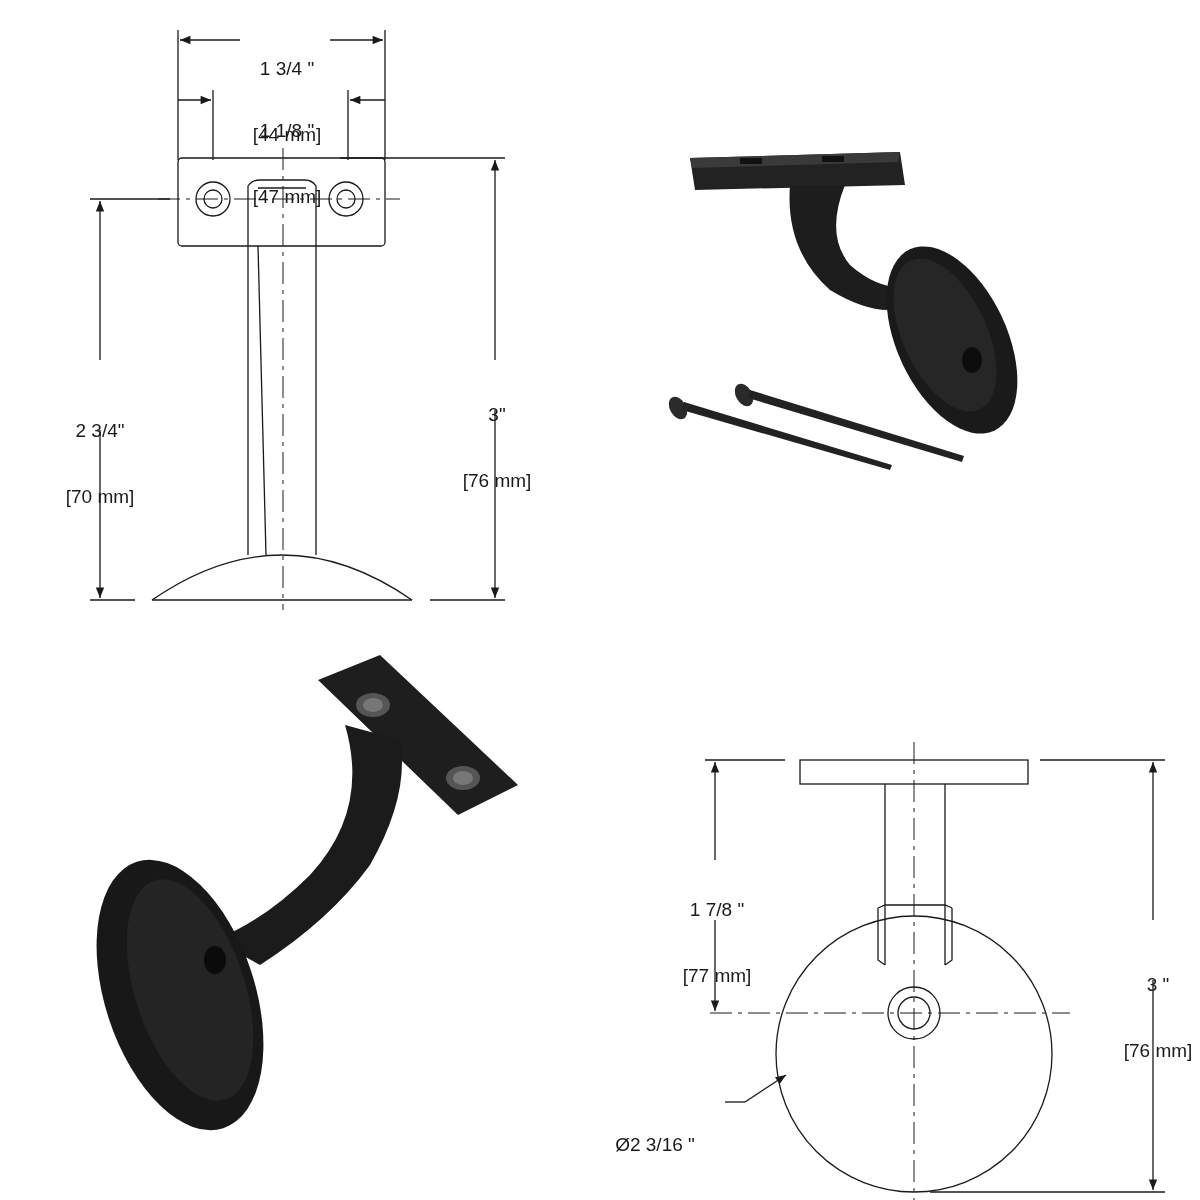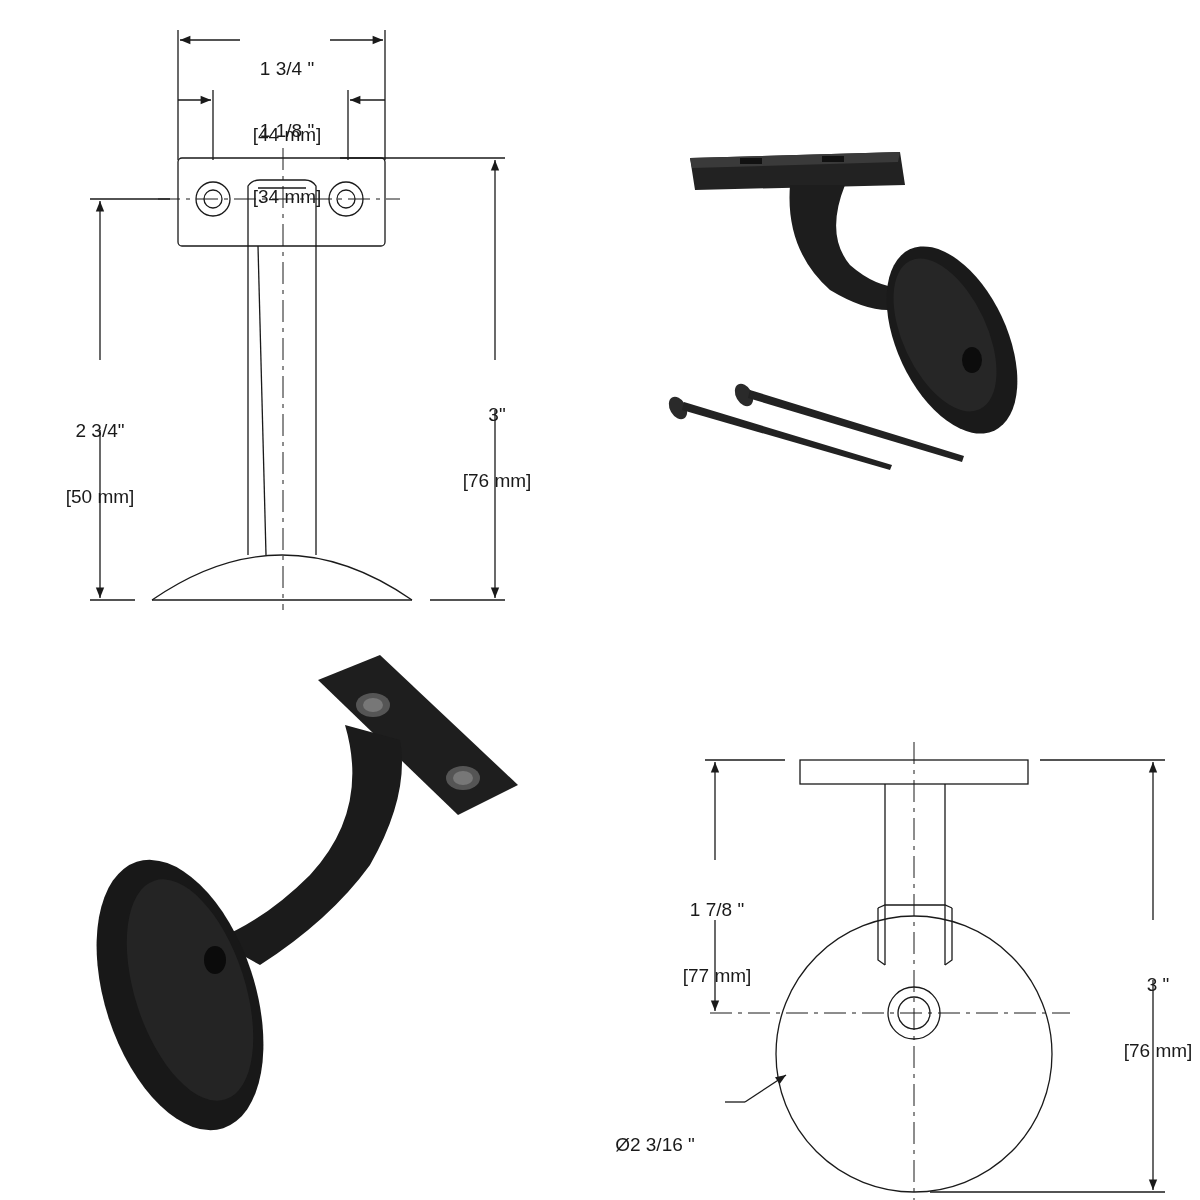--- a/index.html
+++ b/index.html
@@ -59,25 +59,25 @@
       <line x1="495" y1="360" x2="495" y2="160" marker-end="url(#arr)"></line>
       <line x1="495" y1="410" x2="495" y2="598" marker-end="url(#arr)"></line>
     </g>
   </svg>
   <div class="dim-label" style="left:222px;top:14px;width:130px;">
     <div>1 3/4 "</div>
     <div>[44 mm]</div>
   </div>
   <div class="dim-label" style="left:222px;top:76px;width:130px;">
     <div>1 1/8 "</div>
-    <div>[34 mm]</div>
+    <div>[47 mm]</div>
   </div>
   <div class="dim-label" style="left:45px;top:376px;width:110px;">
     <div>2 3/4"</div>
-    <div>[50 mm]</div>
+    <div>[70 mm]</div>
   </div>
   <div class="dim-label" style="left:442px;top:360px;width:110px;">
     <div>3"</div>
     <div>[76 mm]</div>
   </div>
 </div>
 
 <div class="panel" style="left:600px;top:0;width:600px;height:620px;">
   <svg width="600" height="620">
 

